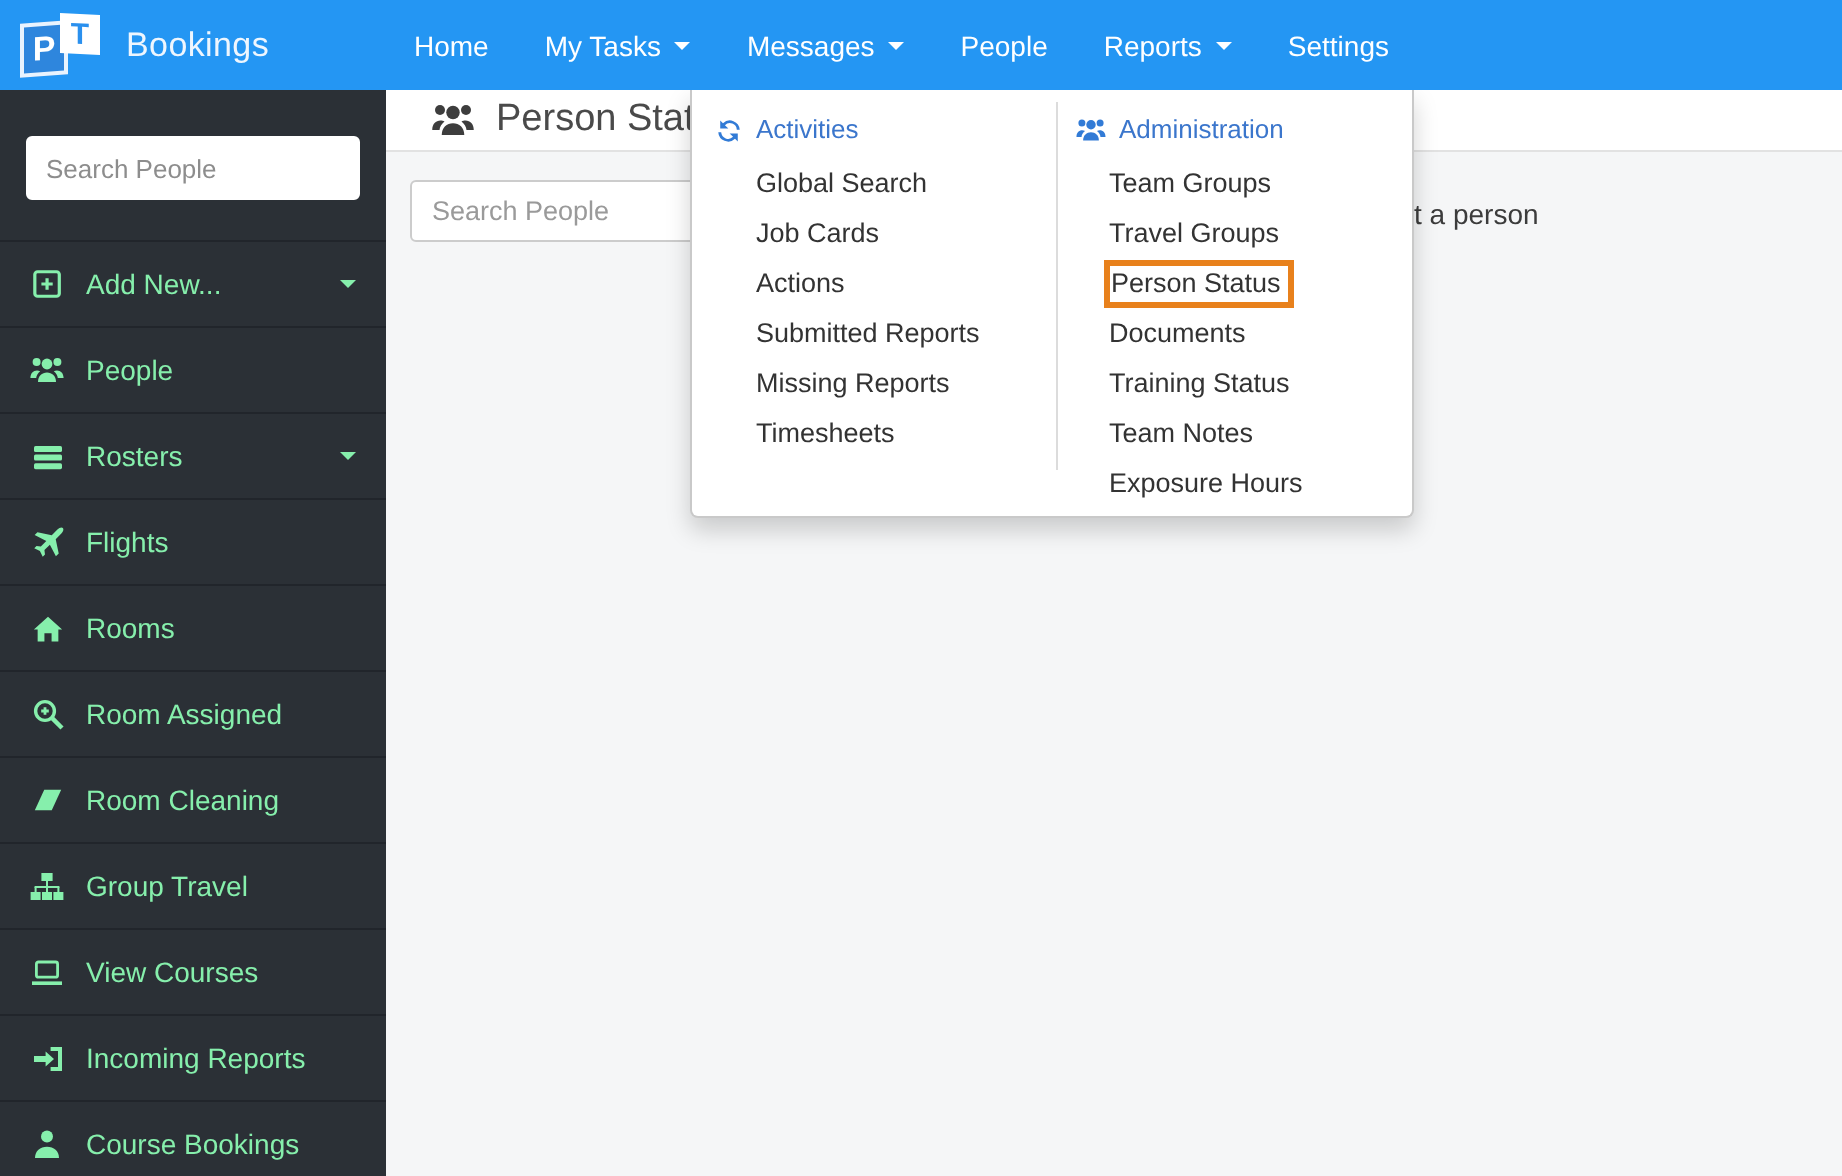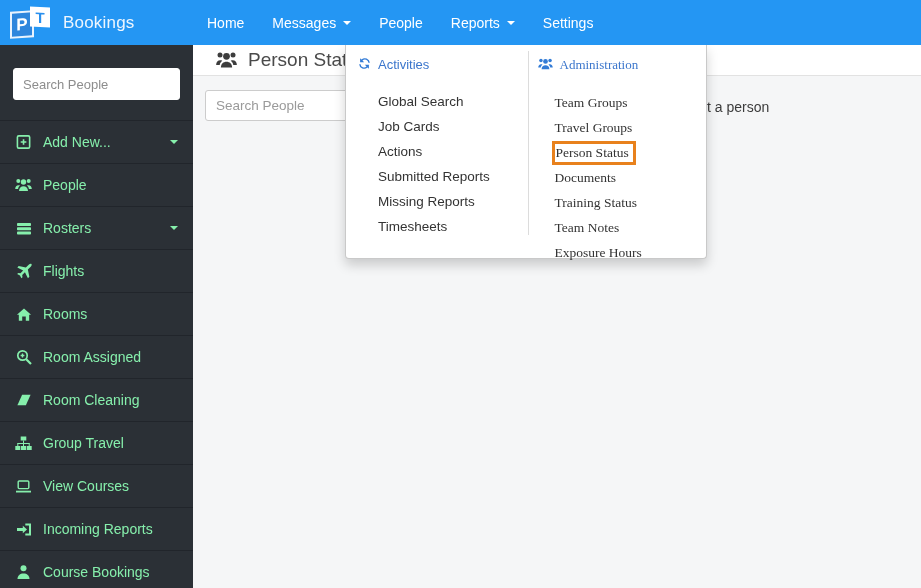--- a/index.html
+++ b/index.html
@@ -43,22 +43,22 @@
   .content-search { position:absolute; left:12px; top:14px; width:290px; height:31px; border:1px solid #cccccc; border-radius:3px;
                     background:#fff; font-size:13.5px; padding:0 10px; color:#333; font-family:"Liberation Sans",sans-serif; outline:none; }
   .content-search::placeholder { color:#9a9a9a; }
   .hint { position:absolute; left:479px; top:23px; font-size:14px; color:#3c3c3c; }
 
   
   .dropdown { position:absolute; left:345px; top:45px; width:362px; height:214px; background:#fff; border:1px solid #c9c9c9; border-top:none;
               border-radius:0 0 4px 4px; box-shadow:0 6px 12px rgba(0,0,0,.18); z-index:15; display:flex; }
   .dd-divider { position:absolute; left:182px; top:6px; width:1px; height:184px; background:#dcdcdc; }
   .dd-col { width:182px; padding-top:10px; }
-  .dd-col.col2 { width:179px;font-family:Liberation Serif, serif; }
-  .dd-header { display:flex; align-items:flex-start; gap:7px; margin:2px 0 17px 12px; color:#3b76cc; font-size:13px; }
+  .dd-col.col2 { width:179px; }
+  .dd-header { display:flex; align-items:flex-end; gap:7px; margin:2px 0 7px 12px; color:#3b76cc; font-size:13px; }
   .dd-col.col2 .dd-header { margin-left:10px; }
   .dd-header .hicon { display:flex; color:#327bd6; }
   .dd-item { height:25px; line-height:25px; padding-left:32px; font-size:13.5px; color:#333; cursor:pointer; white-space:nowrap; }
   .dd-col.col2 .dd-item { padding-left:27px; }
   .annot { outline:3px solid #e8811c; outline-offset:0px; padding:1px 4px 2px 1px; }
 </style>
 </head>
 <body>
 
 <div class="app">
@@ -67,20 +67,24 @@
     <div class="brand">
       <span class="logo">
         <span class="logo-face-p">P</span>
         <span class="logo-face-t">T</span>
       </span>
       <span class="brand-name">Bookings</span>
     </div>
     <nav class="nav-links">
       <a class="nav-link">
           <span>Home</span>
+        </a>
+      <a class="nav-link">
+          <span>My Tasks</span>
+          <span class="caret"></span>
         </a>
       <a class="nav-link">
           <span>Messages</span>
           <span class="caret"></span>
         </a>
       <a class="nav-link">
           <span>People</span>
         </a>
       <a class="nav-link">
           <span>Reports</span>

